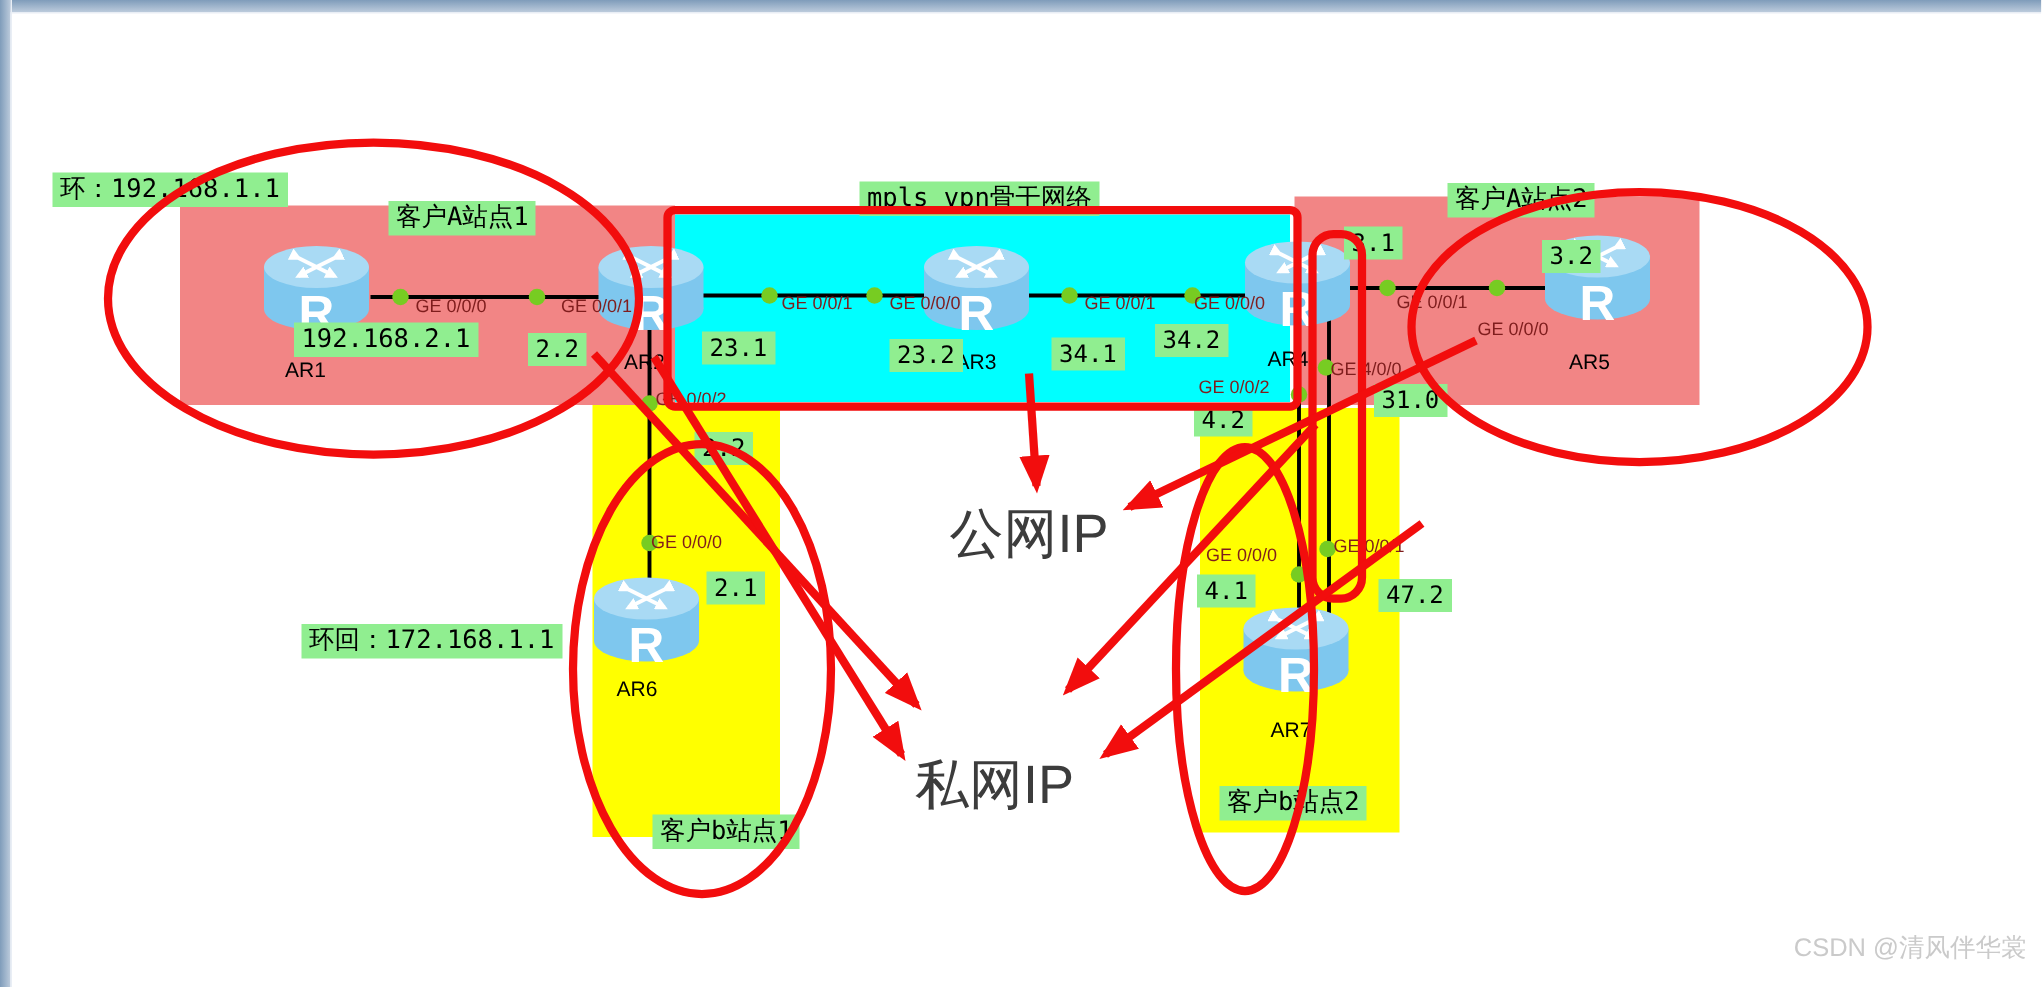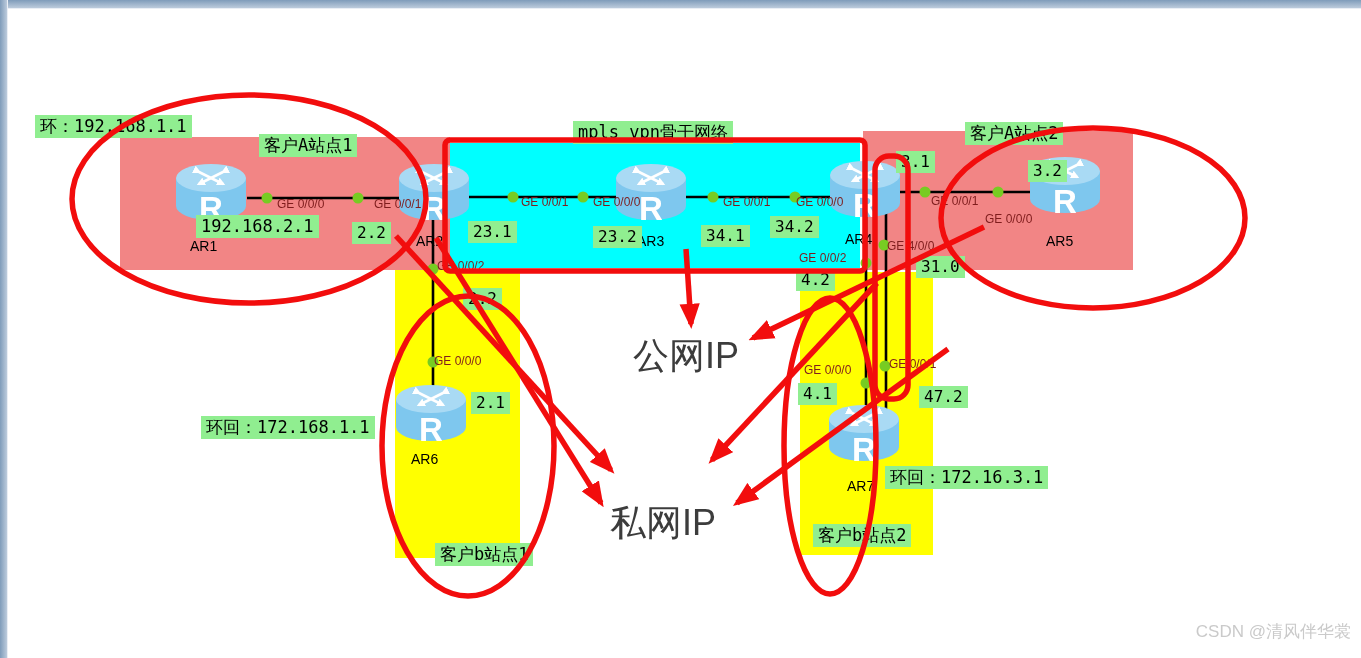--- a/index.html
+++ b/index.html
@@ -138,34 +138,33 @@
   <div class="iface" style="left:804px;top:363px;">GE 0/0/0</div>
   <div class="iface" style="left:889px;top:357px;">GE 0/0/1</div>
 
   <div class="glabel big" style="left:35px;top:115px;">环：192.168.1.1</div>
   <div class="glabel big" style="left:259px;top:134px;">客户A站点1</div>
   <div class="glabel big" style="left:196px;top:215px;">192.168.2.1</div>
   <div class="glabel big" style="left:573px;top:121px;text-align:right;">mpls vpn骨干网络</div>
   <div class="glabel big" style="left:965px;top:122px;">客户A站点2</div>
   <div class="glabel big" style="left:201px;top:416px;">环回：172.168.1.1</div>
   <div class="glabel big" style="left:435px;top:543px;">客户b站点1</div>
-  <div class="glabel big" style="left:885px;top:466px;">环回：172.16.3.1</div>
   <div class="glabel big" style="left:813px;top:524px;">客户b站点2</div>
 
   <div class="glabel ip" style="left:352px;top:222px;">2.2</div>
   <div class="glabel ip" style="left:468px;top:221px;">23.1</div>
   <div class="glabel ip" style="left:593px;top:226px;">23.2</div>
   <div class="glabel ip" style="left:701px;top:225px;">34.1</div>
   <div class="glabel ip" style="left:770px;top:206px;margin-top:10px;">34.2</div>
   <div class="glabel ip" style="left:896px;top:151px;">3.1</div>
   <div class="glabel ip" style="left:1028px;top:160px;text-align:center;">3.2</div>
   <div class="glabel ip" style="left:916px;top:256px;">31.0</div>
   <div class="glabel ip" style="left:796px;top:269px;">4.2</div>
   <div class="glabel ip" style="left:463px;top:288px;">2.2</div>
-  <div class="glabel ip" style="left:471px;top:381px;margin-top:11px;">2.1</div>
+  <div class="glabel ip" style="left:471px;top:381px;">2.1</div>
   <div class="glabel ip" style="left:798px;top:383px;">4.1</div>
   <div class="glabel ip" style="left:919px;top:374px;margin-top:12px;">47.2</div>
 
   <div class="bigtext" style="left:610px;top:499px;">私网IP</div>
   <div class="bigtext" style="left:633px;top:332px;">公网IP</div>
 
   <svg class="overlay" width="1361" height="658">
     <defs>
       <marker id="ar" viewBox="0 0 10 8" refX="8" refY="4" markerWidth="4.6" markerHeight="3.8" orient="auto">
         <path d="M0,0L10,4L0,8z" fill="#f20d0d"></path>

